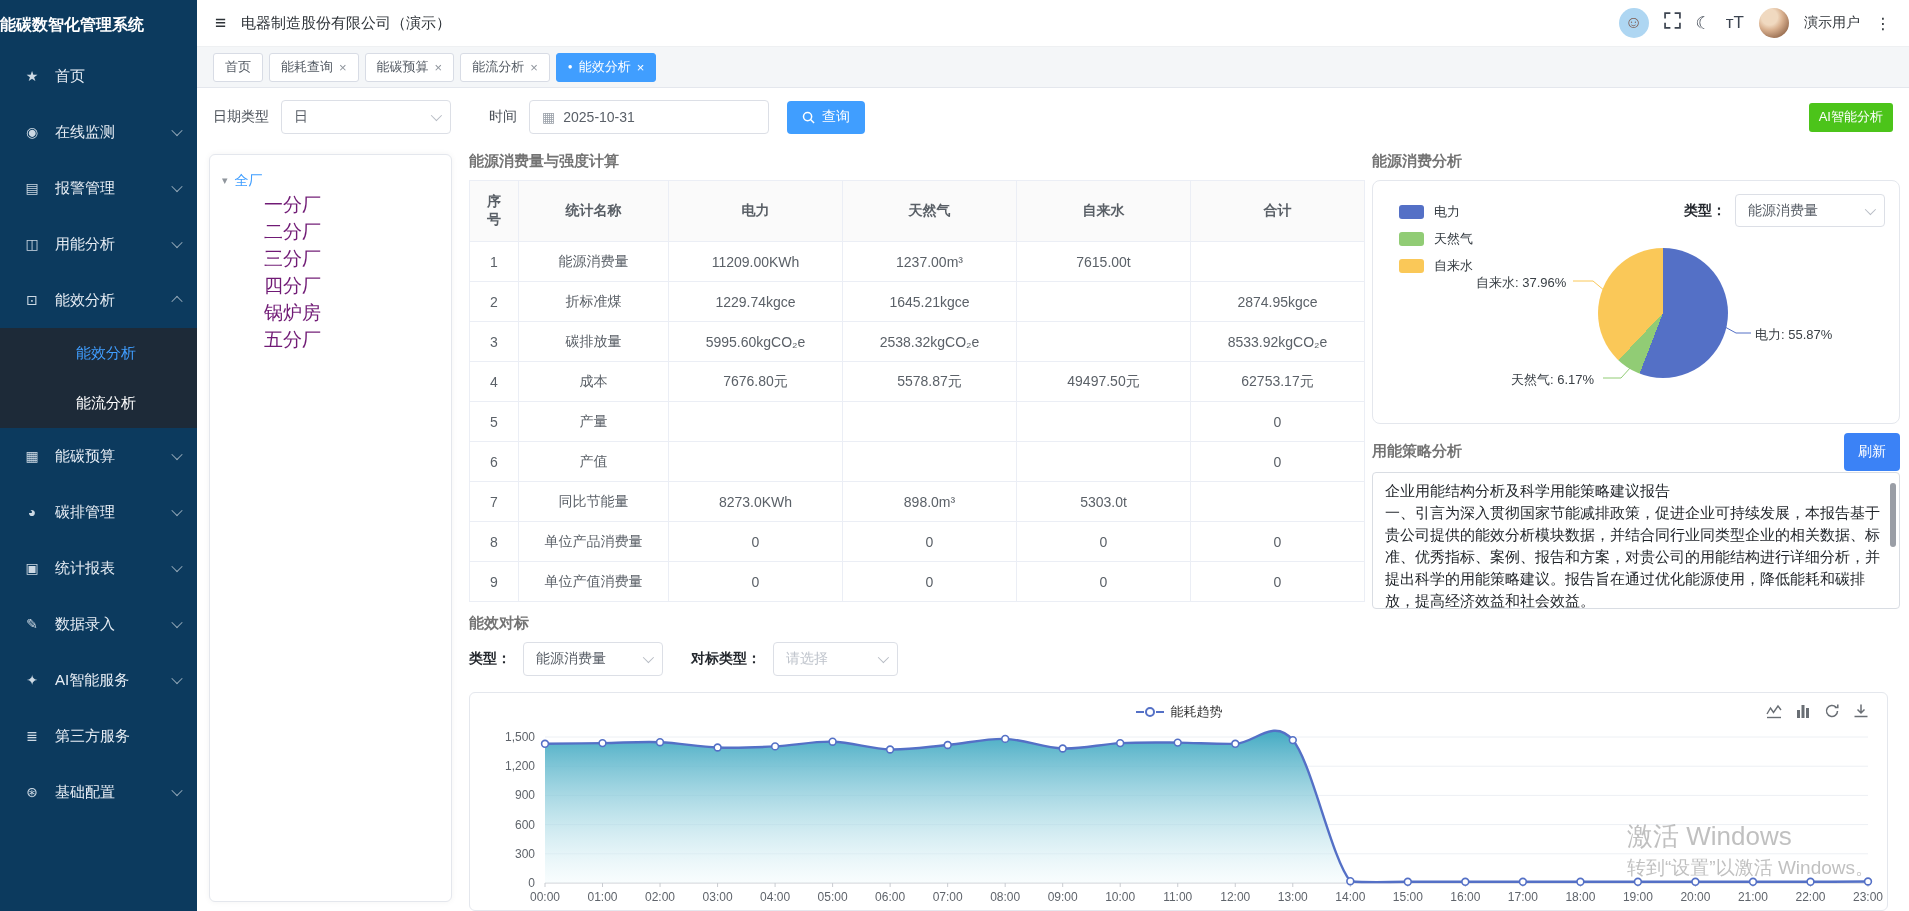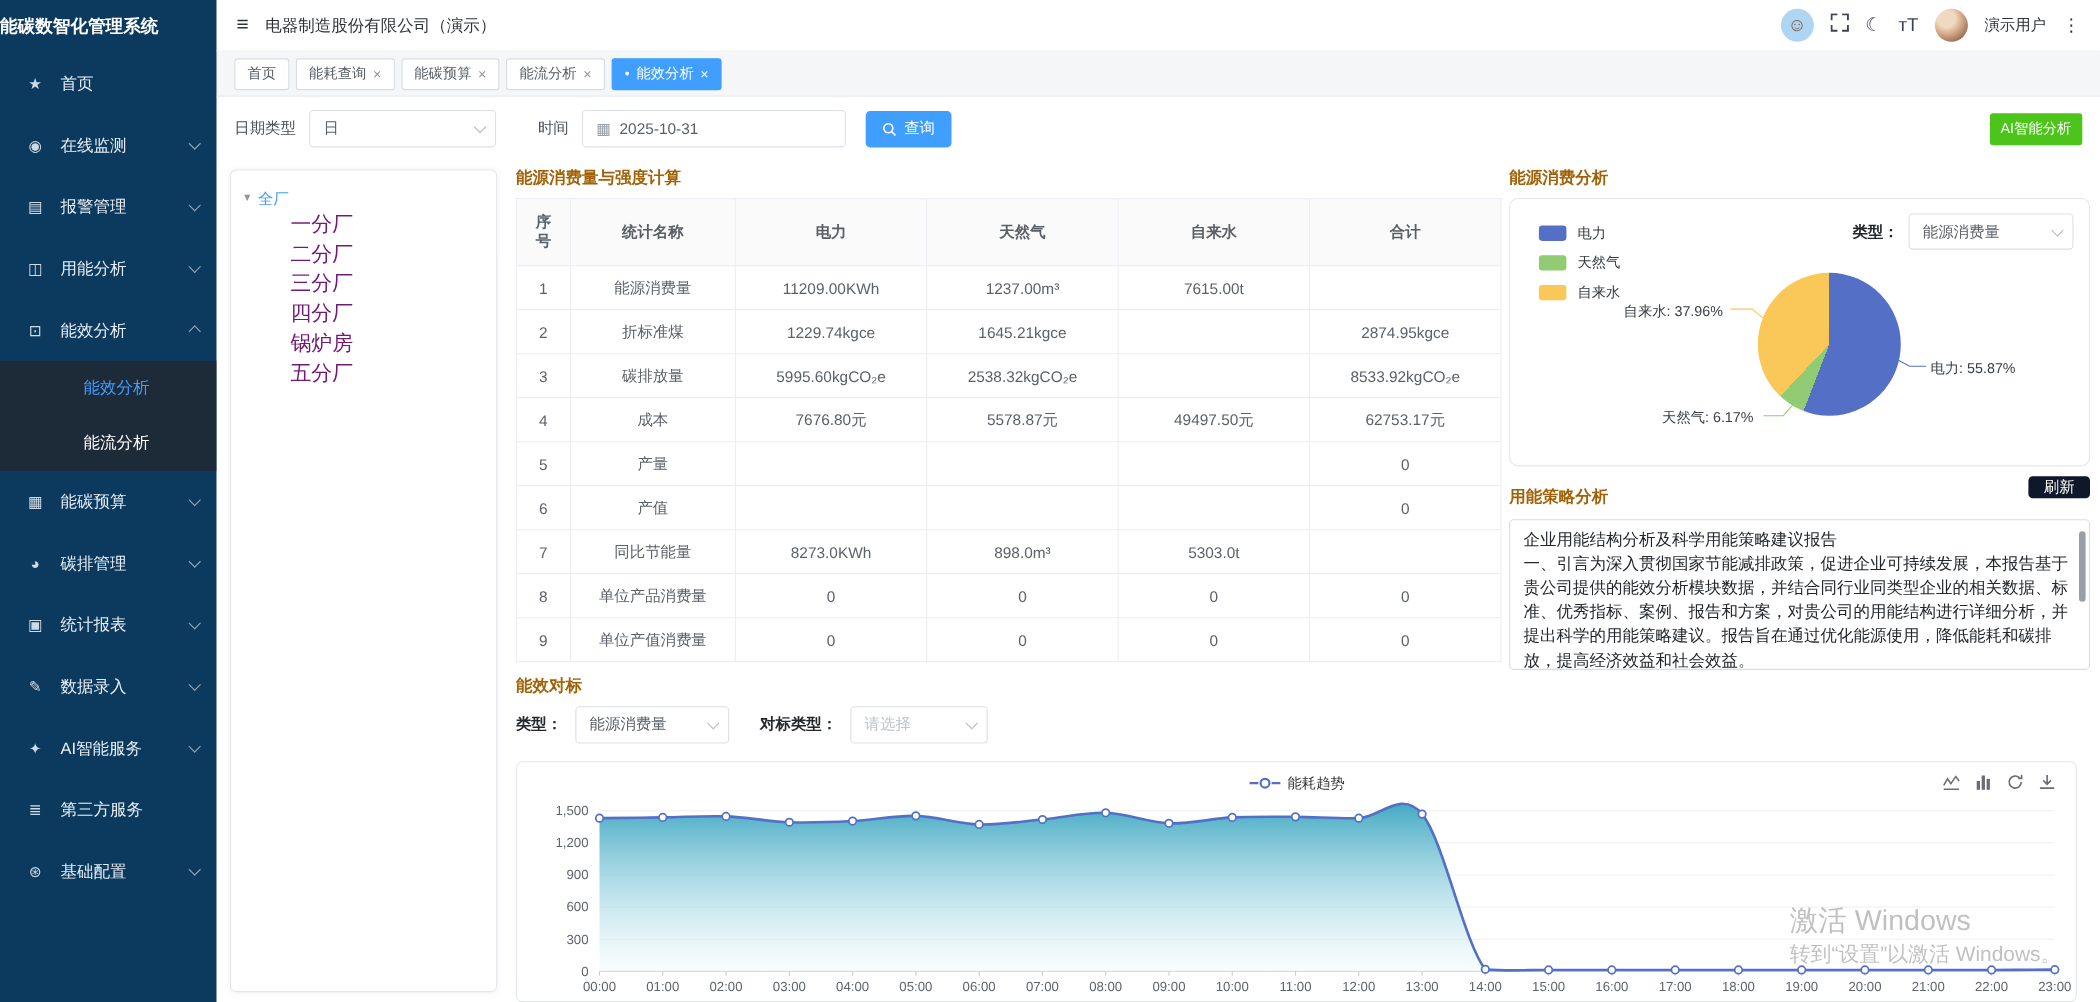--- a/index.html
+++ b/index.html
@@ -48,21 +48,21 @@
   .sel.placeholder .sel-txt{color:#bfc4cc;}
   .date-input{width:240px;gap:8px;color:#5a6068;cursor:text;}
   .cal-ic{color:#9aa0a8;font-size:14px;}
   .btn{border:none;border-radius:4px;color:#fff;cursor:pointer;display:inline-flex;align-items:center;justify-content:center;font-family:inherit;}
   .btn-query{height:33px;background:#409eff;padding:0 15px;font-size:14px;gap:7px;margin-left:8px;}
   .btn-ai{margin-left:auto;height:29px;background:#4cc41a;padding:0 10px;font-size:13px;border-radius:3px;}
 
   
   .content{position:relative;flex:1;background:#fff;overflow:hidden;}
   .card{position:absolute;background:#fff;border:1px solid #e4e7ed;border-radius:6px;box-sizing:border-box;}
-  .sec-title{position:absolute;font-size:15px;font-weight:bold;color:#a16207;white-space:nowrap;}
+  .sec-title{position:absolute;font-size:15px;font-weight:bold;color:#737373;white-space:nowrap;}
 
   #treeCard{left:12px;top:8px;width:243px;height:748px;box-shadow:0 0 6px rgba(0,0,0,.05);padding:14px 12px;}
   .tree-root{display:flex;align-items:center;gap:7px;font-size:14px;color:#409eff;cursor:pointer;line-height:22px;}
   .tree-caret{color:#8f959c;font-size:11px;}
   .tree-child{padding-left:42px;line-height:27px;font-size:19px;color:#701a75;cursor:pointer;white-space:nowrap;}
 
   #tableTitle{left:272px;top:6px;}
   #dataTable{position:absolute;left:272px;top:34px;width:895px;border-collapse:collapse;font-size:14px;color:#5b6168;table-layout:fixed;}
   #dataTable th{height:61px;background:#fafafa;font-weight:600;color:#595f66;border:1px solid #ebeef5;padding:0 14px;box-sizing:border-box;}
   #dataTable td{height:40px;text-align:center;border:1px solid #ebeef5;padding:0 4px;box-sizing:border-box;}
@@ -73,21 +73,21 @@
   .pl-row{display:flex;align-items:center;gap:10px;margin-bottom:9px;cursor:pointer;}
   .pl-swatch{width:25px;height:14px;border-radius:3px;}
   .pl-label{font-size:13px;color:#333a40;}
   .pie-type{position:absolute;right:14px;top:13px;display:flex;align-items:center;gap:9px;font-weight:bold;font-size:14px;color:#24282e;}
   .pie-type .sel{width:150px;font-weight:normal;height:33px;}
   #pieDisc{position:absolute;left:225px;top:67px;width:130px;height:130px;border-radius:50%;}
   #pieLines{position:absolute;left:0;top:0;width:528px;height:244px;pointer-events:none;}
   .pie-label{position:absolute;font-size:13px;color:#3a4046;white-space:nowrap;}
 
   #stratTitle{left:1175px;top:296px;}
-  .btn-refresh{position:absolute;left:1647px;top:287px;width:56px;height:20px;background:#0f172a;font-size:14px;text-align:right;}
+  .btn-refresh{position:absolute;left:1647px;top:287px;width:56px;height:38px;background:#3b82f6;font-size:14px;text-align:right;}
   #stratCard{left:1175px;top:326px;width:528px;height:137px;border:1px solid #d9dde3;border-radius:4px;padding:7px 16px 0 12px;font-size:15px;line-height:22px;color:#23272c;overflow:hidden;}
   .strat-scroll{position:absolute;right:3px;top:10px;width:6px;height:64px;background:#9a9ea6;border-radius:3px;cursor:pointer;}
 
   #benchTitle{left:272px;top:468px;}
   #benchRow{position:absolute;left:272px;top:496px;display:flex;gap:12px;align-items:center;font-size:14px;font-weight:bold;color:#24282e;}
   #benchRow .sel{font-weight:normal;}
   .sel-type{width:140px;}
   .sel-bench{width:125px;}
 
   #chartCard{left:272px;top:546px;width:1419px;height:219px;}

